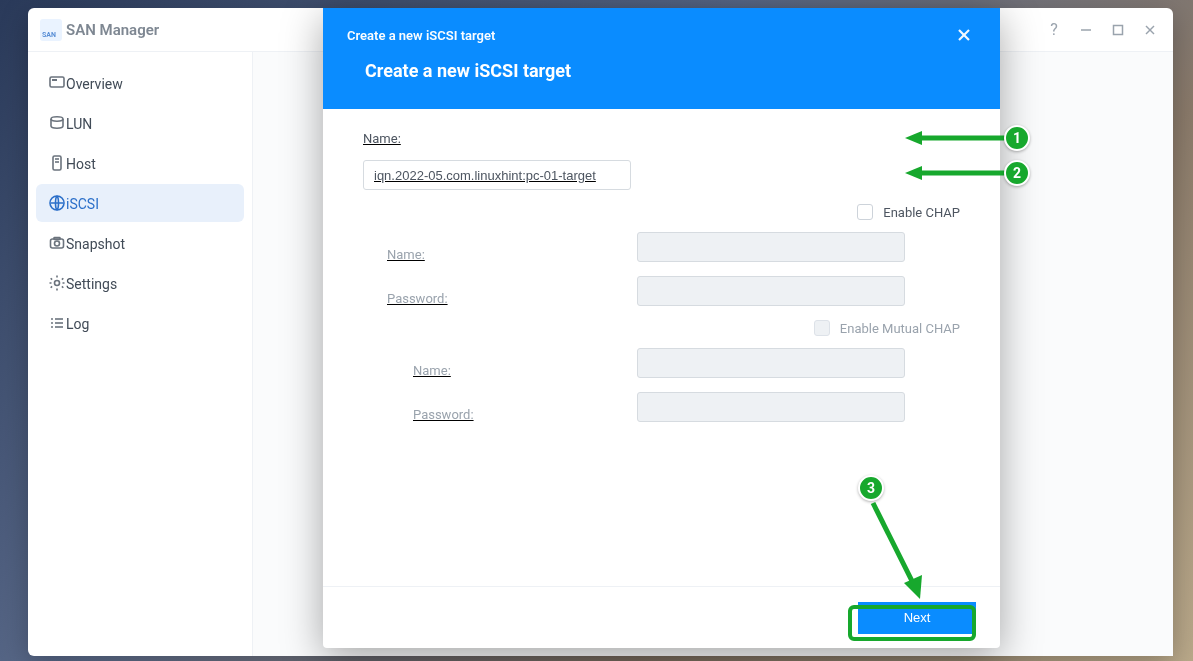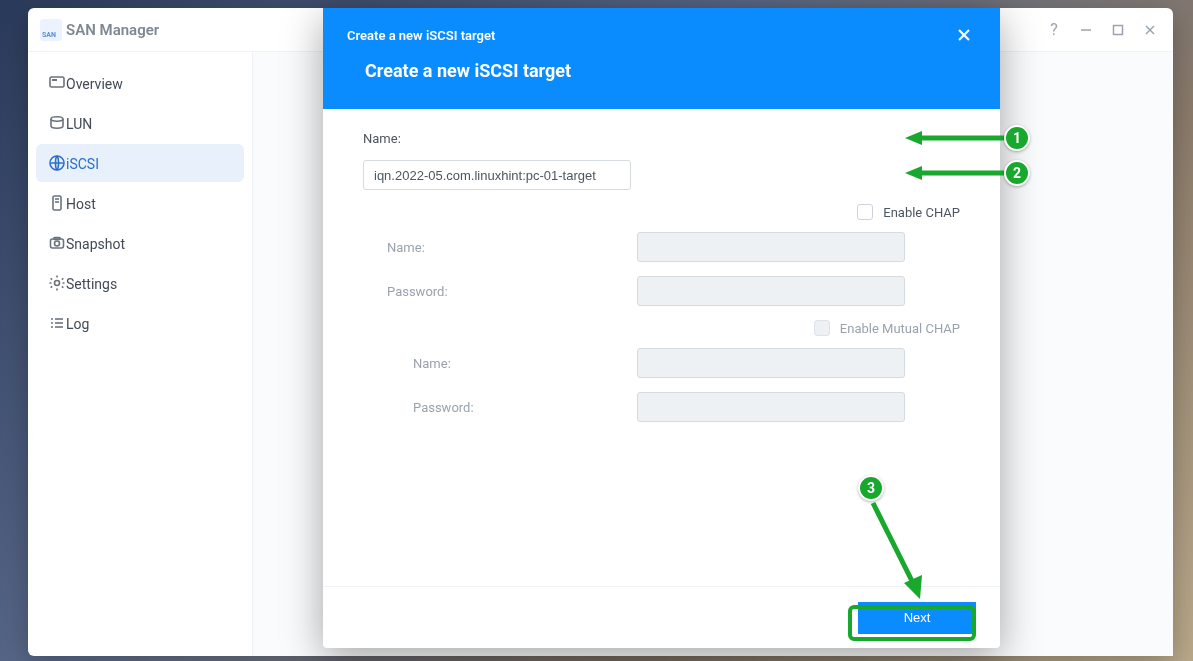--- a/index.html
+++ b/index.html
@@ -76,21 +76,21 @@
     height: 38px; display: flex; align-items: center; justify-content: space-between;
     padding: 0 16px;
   }
   .modal-topbar-title { font-size: 13px; font-weight: 600; opacity: .98; }
   .modal-close { width: 24px; height: 24px; display: flex; align-items:center; justify-content:center; cursor:pointer; color:#fff; opacity:.95; }
   .modal-close svg { width: 14px; height: 14px; stroke: #fff; stroke-width: 2.2; }
   .modal-title-row { padding: 6px 34px 20px; }
   .modal-title { font-size: 18px; font-weight: 700; }
 
   .modal-body { flex: 1; padding: 22px 40px 12px; }
-  .form-row { display: flex; align-items: center; margin-bottom: 14px; }
+  .form-row { display: flex; align-items: flex-end; margin-bottom: 14px; text-decoration: underline; }
   .form-label { width: 274px; font-size: 13px; color: #4d5560; }
   .form-label.indent1 { padding-left: 24px; color: #9aa3ad; }
   .form-label.indent2 { padding-left: 50px; color: #9aa3ad; }
   .form-input {
     width: 268px; height: 30px; padding: 0 10px;
     border: 1px solid #d6dbe0; border-radius: 3px;
     font-size: 13px; color: #4d5560;
     background: #fff;
   }
   .form-input:disabled { background: #eef1f4; color: #9aa3ad; }
@@ -176,38 +176,38 @@
       </div>
       <div class="nav-item">
         <span class="nav-ico">
           <svg viewBox="0 0 18 18">
               <ellipse cx="9" cy="5" rx="6" ry="2.2"></ellipse>
               <path d="M3 5v7c0 1.2 2.7 2.2 6 2.2s6-1 6-2.2V5"></path>
             </svg>
         </span>
         <span>LUN</span>
       </div>
+      <div class="nav-item">
+        <span class="nav-ico">
+          <svg viewBox="0 0 18 18">
+              <rect x="5" y="2" width="8" height="14" rx="1.5"></rect>
+              <line x1="7" y1="5" x2="11" y2="5"></line>
+              <line x1="7" y1="8" x2="11" y2="8"></line>
+            </svg>
+        </span>
+        <span>Host</span>
+      </div>
       <div class="nav-item selected">
         <span class="nav-ico">
           <svg class="fillable" viewBox="0 0 18 18">
               <circle cx="9" cy="9" r="7" fill="none"></circle>
               <path d="M3 9h12M9 2c2 2 2 12 0 14M9 2c-2 2-2 12 0 14" fill="none"></path>
             </svg>
         </span>
         <span>iSCSI</span>
-      </div>
-      <div class="nav-item">
-        <span class="nav-ico">
-          <svg viewBox="0 0 18 18">
-              <rect x="5" y="2" width="8" height="14" rx="1.5"></rect>
-              <line x1="7" y1="5" x2="11" y2="5"></line>
-              <line x1="7" y1="8" x2="11" y2="8"></line>
-            </svg>
-        </span>
-        <span>Host</span>
       </div>
       <div class="nav-item">
         <span class="nav-ico">
           <svg viewBox="0 0 18 18">
               <rect x="2.5" y="5" width="13" height="9" rx="2"></rect>
               <circle cx="9" cy="9.5" r="2.5"></circle>
               <rect x="6" y="3.5" width="6" height="2" rx="0.5"></rect>
             </svg>
         </span>
         <span>Snapshot</span>

